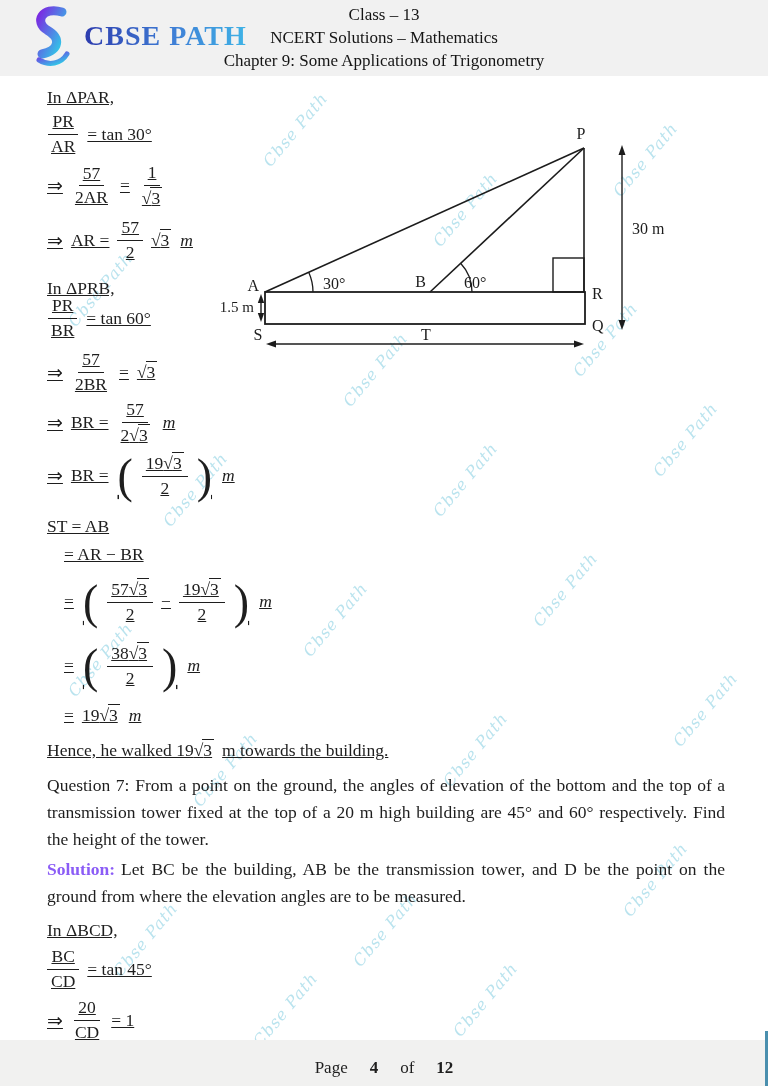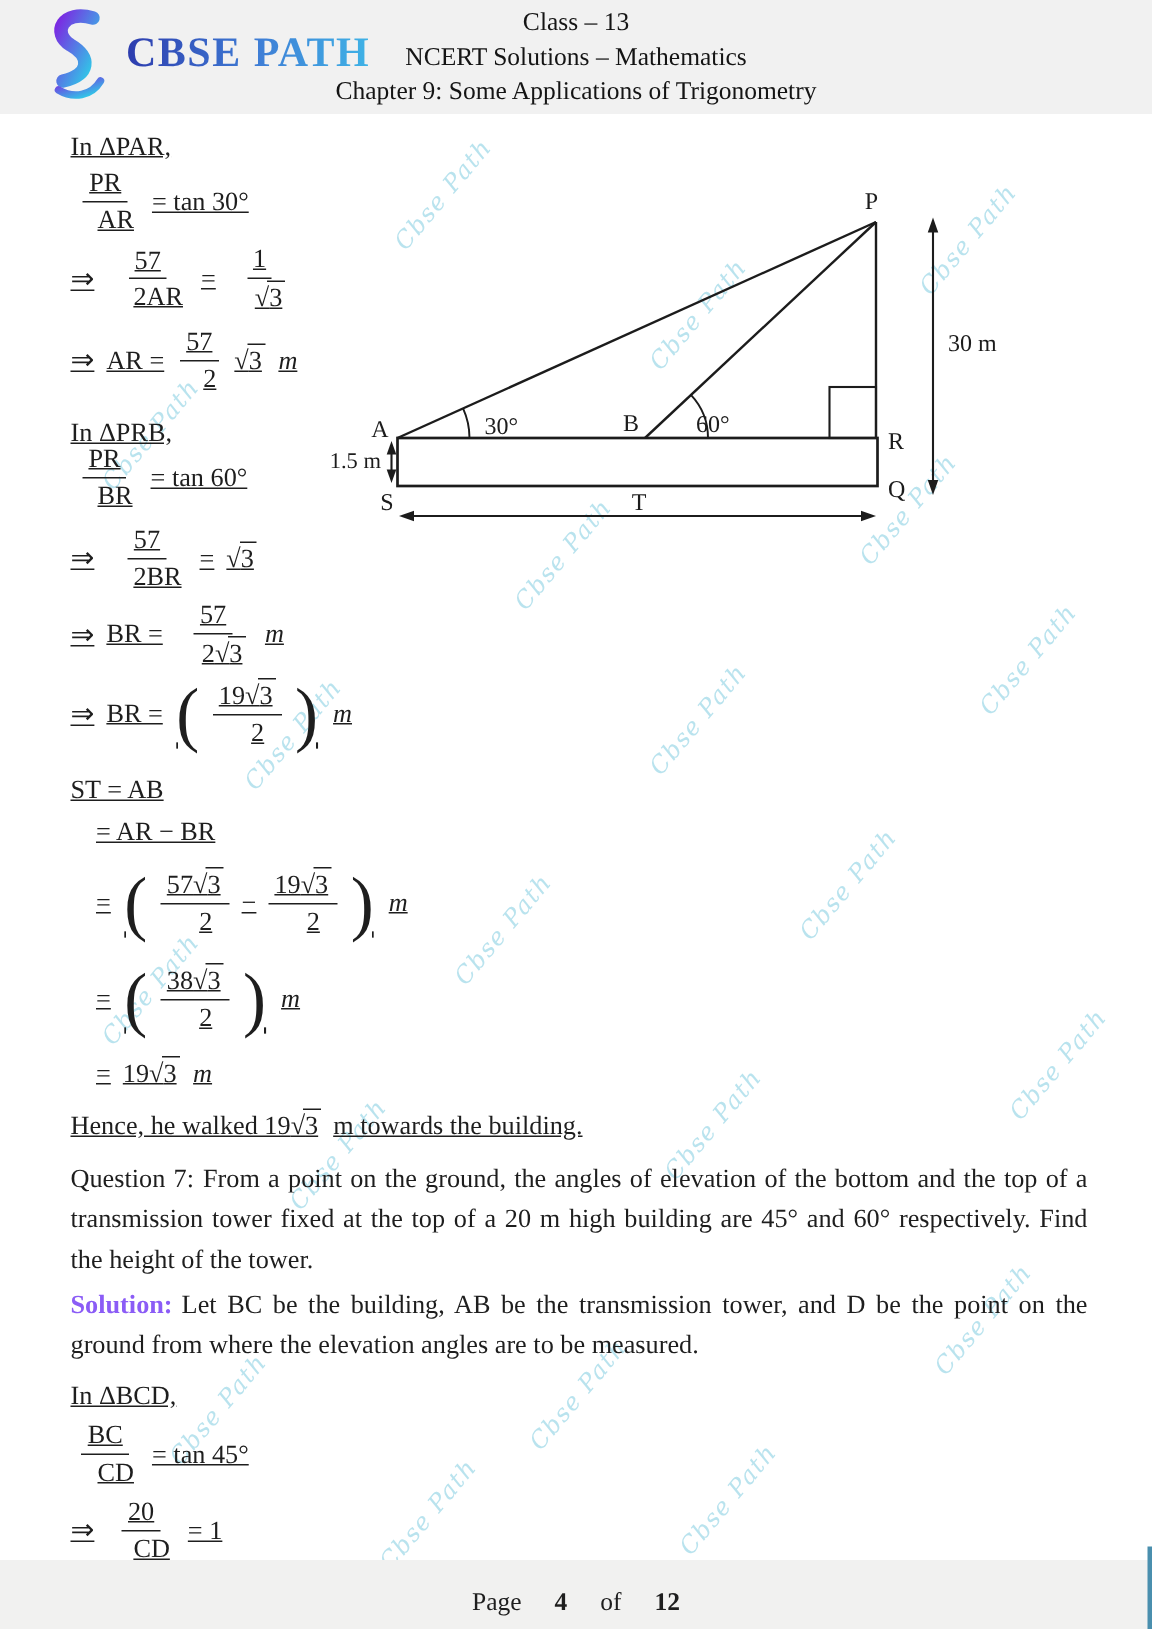--- a/index.html
+++ b/index.html
@@ -16,21 +16,21 @@
   
   .wm{position:absolute;transform:rotate(-50deg);font-family:"DejaVu Serif",serif;
       font-style:italic;font-size:16px;letter-spacing:1px;color:rgba(116,200,222,0.50);
       white-space:nowrap;pointer-events:none;}
   
   .mrow{position:absolute;display:flex;align-items:center;gap:8px;font-size:17.5px;
         white-space:nowrap;z-index:2;text-decoration:underline;}
   .imp{font-size:19px;}
   .fr{display:inline-flex;flex-direction:column;align-items:center;line-height:1.25;}
   .fr .n{padding:0 4px 1px;border-bottom:1.4px solid #1e1e1e;display:inline-flex;align-items:baseline;}
-  .fr .d{padding:1px 4px 0;display:inline-flex;align-items:baseline;margin-left:14px;}
+  .fr .d{padding:1px 4px 0;display:inline-flex;align-items:baseline;}
   .rad{display:inline-flex;align-items:baseline;}
   .rd{border-top:1.5px solid #1e1e1e;padding:0 2px 0 1px;margin-left:-1px;}
   .im{font-style:italic;padding-left:1px;}
   .bp{font-size:46px;line-height:0;font-family:"Liberation Serif",serif;
       transform:scaleY(1.05);padding:0 1px;font-weight:400;}
   
   .para{position:absolute;left:47px;width:678px;font-size:17.5px;line-height:27px;
         text-align:justify;z-index:2;}
   .qlabel{font-weight:normal;margin-right:6px;}
   .slabel{font-weight:bold;color:#8b5cf6;margin-right:6px;}

